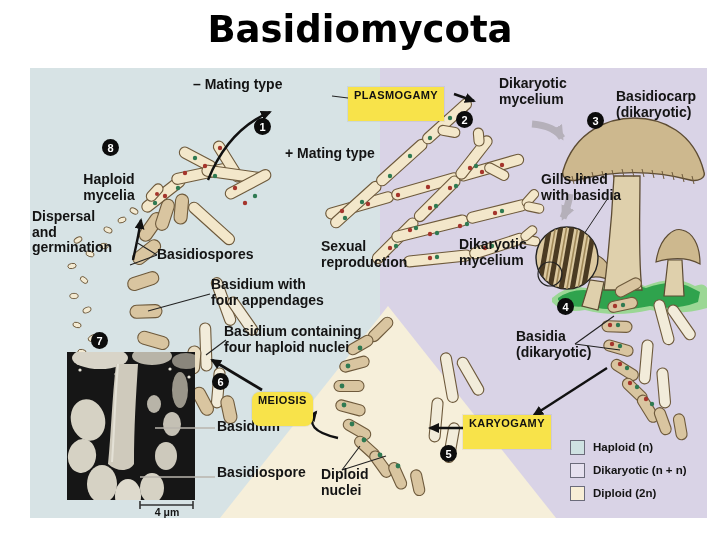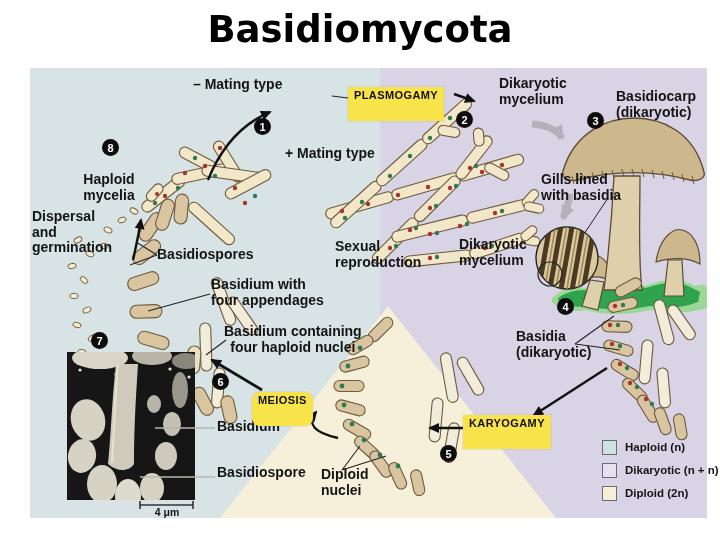--- a/index.html
+++ b/index.html
@@ -16,21 +16,21 @@
   .art { position:absolute; left:0; top:0; }
   .lbl { position:absolute; font-weight:bold; font-size:14px; color:#141414;
          line-height:1.12; white-space:pre-line; }
   .lbl-lg { font-size:14px; }
   .proc { position:absolute; font-weight:bold; font-size:11px; color:#111;
           padding:2px 6px 20px 6px; letter-spacing:0.4px; box-shadow:0 0 0 1px rgba(0,0,0,0.05); }
   .step { position:absolute; width:17px; height:17px; border-radius:50%; background:#0c0c0c;
           color:#fff; font-weight:bold; font-size:11px; display:flex; align-items:center;
           justify-content:center; }
   .legend { position:absolute; left:540px; top:372px; }
-  .legend-row { display:flex; align-items:center; margin-bottom:9px; height:14px;margin-left:32px; }
+  .legend-row { display:flex; align-items:center; margin-bottom:9px; height:14px; }
   .swatch { width:13px; height:13px; border:1px solid #6b6b7a; margin-right:8px; flex:0 0 auto; }
   .legend-label { font-weight:bold; font-size:11.5px; color:#141414; white-space:nowrap; }
 </style>
 </head>
 <body>
 
 <div class="stage">
   <div class="slide-title">Basidiomycota</div>
 
   <div class="diagram">
@@ -344,35 +344,35 @@
     </svg>
 
     <div class="lbl" style="left:163px; top:9px;">– Mating type</div>
     <div class="lbl" style="left:255px; top:78px;">+ Mating type</div>
     <div class="lbl" style="left:469px; top:8px;">Dikaryotic
 mycelium</div>
     <div class="lbl" style="left:586px; top:21px;">Basidiocarp
 (dikaryotic)</div>
     <div class="lbl" style="left:511px; top:104px;">Gills lined
 with basidia</div>
-    <div class="lbl lbl-lg" style="left:305px; top:171px;">Sexual
+    <div class="lbl lbl-lg" style="left:291px; top:171px;">Sexual
 reproduction</div>
     <div class="lbl" style="left:429px; top:169px;">Dikaryotic
 mycelium</div>
     <div class="lbl" style="left:486px; top:261px;">Basidia
 (dikaryotic)</div>
     <div class="lbl" style="left:50px; top:104px; width:58px; text-align:center;">Haploid
 mycelia</div>
     <div class="lbl" style="left:2px; top:141px;">Dispersal
 and
 germination</div>
     <div class="lbl" style="left:127px; top:179px;">Basidiospores</div>
     <div class="lbl" style="left:181px; top:209px;">Basidium with
 four appendages</div>
-    <div class="lbl" style="left:194px; top:256px;text-align:center;">Basidium containing
+    <div class="lbl" style="left:194px; top:256px;">Basidium containing
 four haploid nuclei</div>
     <div class="lbl" style="left:187px; top:351px;">Basidium</div>
     <div class="lbl" style="left:187px; top:397px;">Basidiospore</div>
     <div class="lbl" style="left:291px; top:399px;">Diploid
 nuclei</div>
     <div class="lbl" style="left:112px; top:439px; width:50px; text-align:center; font-size:10.5px;">4 μm</div>
 
     <div class="proc" style="left: 318px; top: 19px; background-color: rgb(248, 227, 74);">PLASMOGAMY</div>
     <div class="proc" style="left: 433px; top: 347px; background-color: rgb(248, 227, 74); text-align: center;">KARYOGAMY</div>
     <div class="proc" style="left: 222px; top: 324px; background-color: rgb(248, 227, 74); border-radius: 8px;">MEIOSIS</div>

